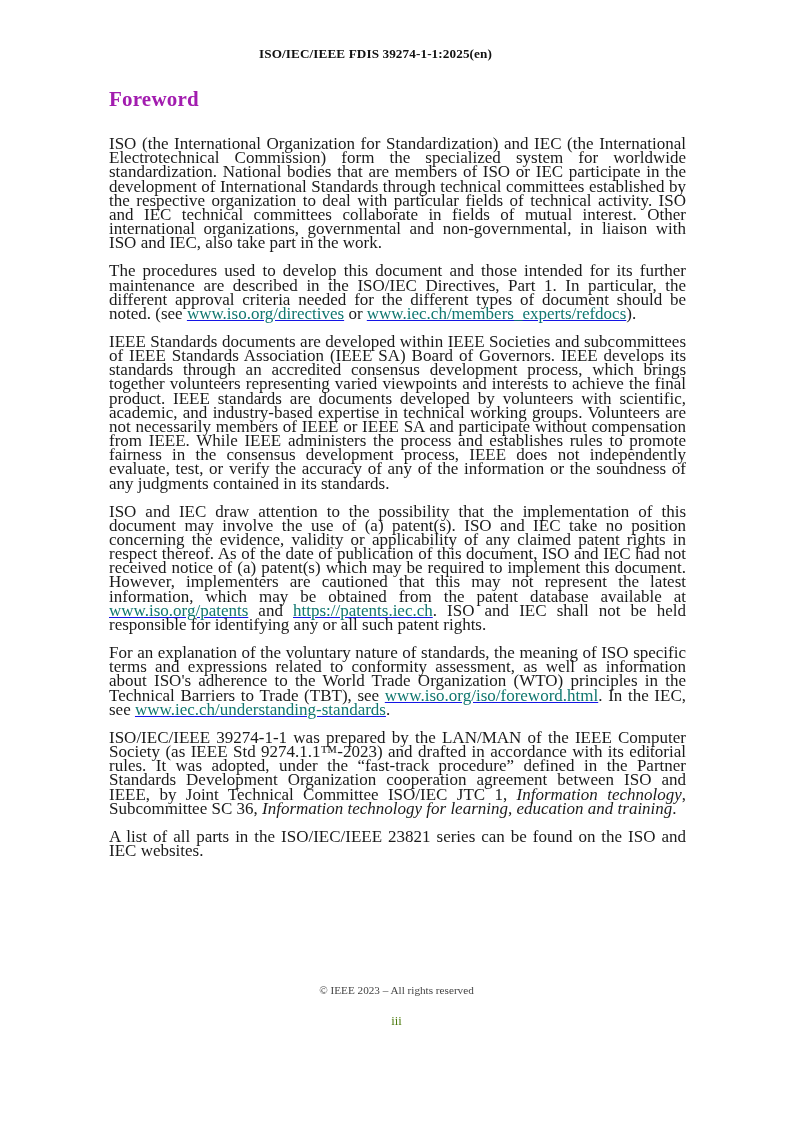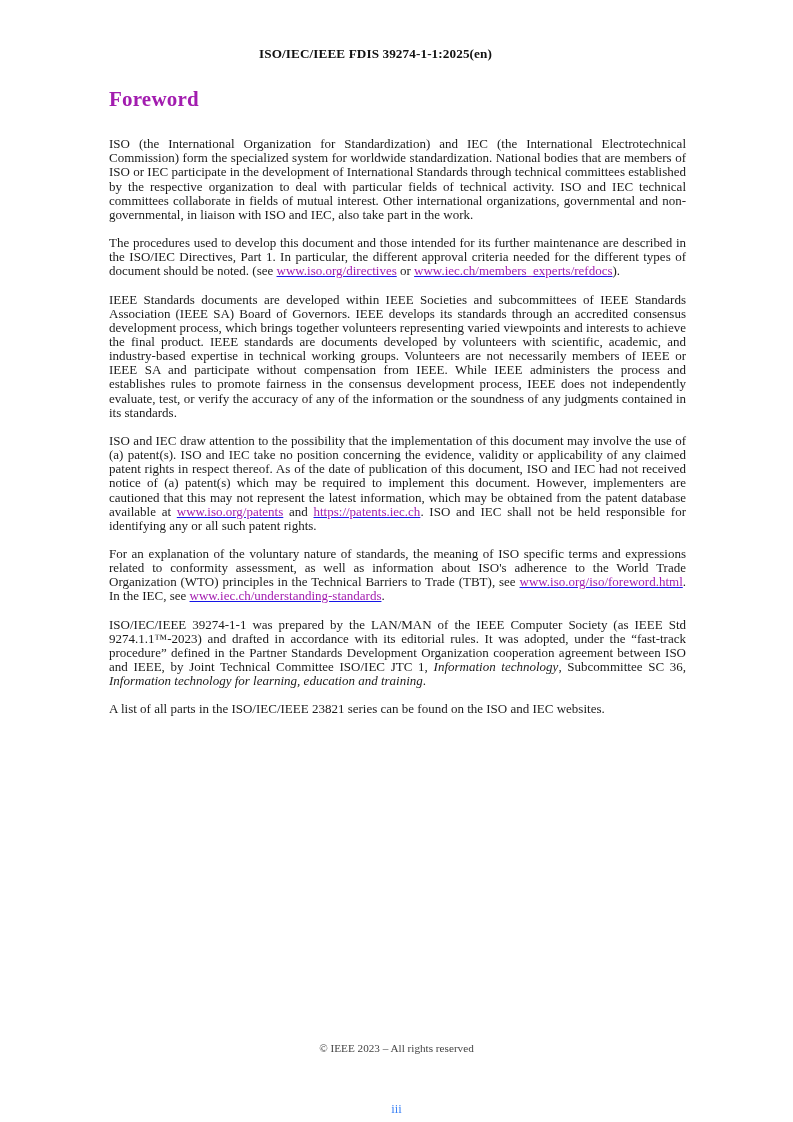--- a/index.html
+++ b/index.html
@@ -50,55 +50,55 @@
     font-size: 21px;
     font-weight: bold;
     margin: 0 0 26px 0;
     letter-spacing: 0.2px;
     color: #a21caf;
     line-height: 1.1;
   }
 
   p.para {
     margin: 0 0 14px 0;
-    font-size: 13px;
+    font-size: 17px;
     line-height: 14.15px;
     text-align: justify;
     text-justify: inter-word;
     color: #1a1a1a;
     hyphens: none;
   }
   p.para:last-child { margin-bottom: 0; }
 
   
   a.doclink {
-    color: #a21caf;
+    color: #0f766e;
     text-decoration: underline;
     text-decoration-color: #1414e6;
     text-underline-offset: 1px;
   }
 
   em.ital { font-style: italic; }
 
   
   .footer {
     position: absolute;
     left: 0;
     width: 793px;
     text-align: center;
   }
   .copyright {
-    top: 1042px;
+    top: 984px;
     font-size: 11.2px;
     color: #444444;
   }
   .folio {
-    top: 1102px;
+    top: 1014px;
     font-size: 12.6px;
-    color: #3b82f6;
+    color: #4d7c0f;
   }
 </style>
 </head>
 <body>
 
 <div class="page">
 
   <div class="doc-header">ISO/IEC/IEEE FDIS 39274-1-1:2025(en)</div>
 
   <div class="content">

